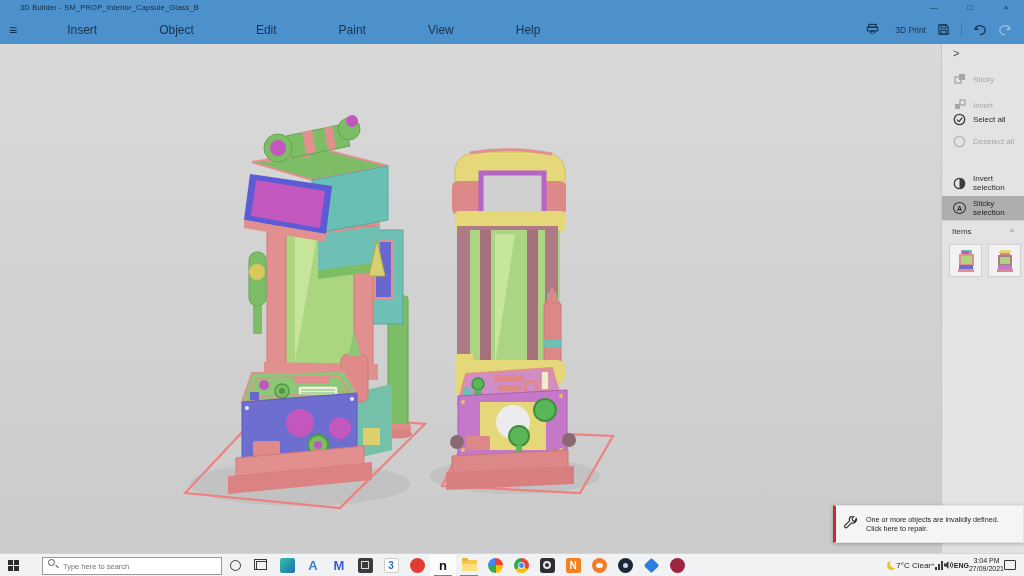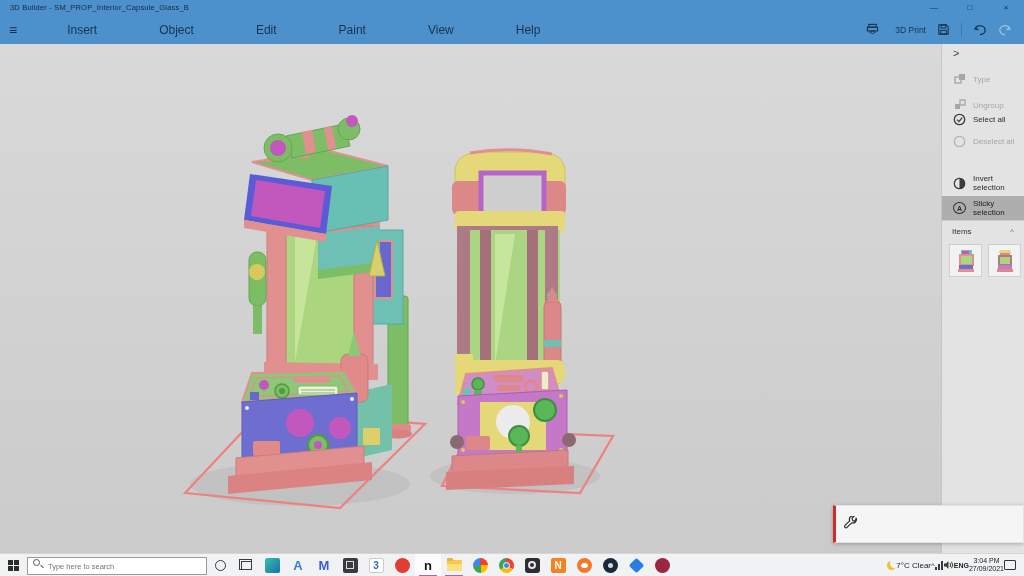--- a/index.html
+++ b/index.html
@@ -1,21 +1,21 @@
 <!DOCTYPE html>
 <html><head>
 <meta charset="utf-8">
 <style>
   * { box-sizing: border-box; margin: 0; padding: 0; }
   html,body { width:1024px; height:576px; overflow:hidden; }
   body { position:relative; font-family:"Liberation Sans", sans-serif; background:#d2d2d2; }
 
   
   .titlebar { position:absolute; top:0; left:0; right:0; height:15px; background:#4d91cc; display:flex; align-items:center; z-index:30; }
-  .titlebar .title { flex:1; font-size:7.5px; color:#15293c; padding-left:10px; letter-spacing:.2px; }
+  .titlebar .title { flex:1; font-size:7.5px; color:#15293c; padding-left:20px; letter-spacing:.2px; }
   .win-btn { width:36px; height:15px; text-align:center; font-size:8px; line-height:15px; color:#15293c; cursor:default; }
 
   
   .menubar { position:absolute; top:15px; left:0; right:0; height:29px; background:#4d91cc; display:flex; align-items:center; z-index:30; }
   .hamburger { font-size:14px; color:#15334e; padding:0 13px 0 9px; }
   .menu-item { font-size:12px; color:#17334d; margin-right:25px;margin-left:37px; }
   .menu-right { margin-left:auto; display:flex; align-items:center; gap:11px; padding-right:12px; }
   .print-group { display:flex; align-items:center; gap:16px; font-size:8.5px; color:#15334e; }
   .mb-sep { width:1px; height:14px; background:#3c78ad; }
   .mb-ic { display:flex; align-items:center; }
@@ -41,21 +41,21 @@
   .notif { position:absolute; right:0; bottom:33px; width:191px; height:38px; background:#f5f5f5; border:1px solid #e3e3e3; border-left:3px solid #cf2b2b; box-shadow:0 1px 4px rgba(0,0,0,.25); display:flex; align-items:center; z-index:20; }
   .notif .nico { flex:0 0 30px; display:flex; justify-content:center; }
   .notif .ntext { font-size:7.2px; color:#222; line-height:9px; padding-right:4px; }
 
   
   .taskbar { position:absolute; bottom:0; left:0; right:0; height:23px; background:#f1f2f3; border-top:1px solid #d6d6d6; display:flex; align-items:center; z-index:40; }
   .start { width:26px; height:23px; display:flex; align-items:center; justify-content:center; }
   .winlogo { display:grid; grid-template-columns:5px 5px; grid-template-rows:5px 5px; gap:1px; }
   .winlogo i { background:#2c2c2c; }
   .search { width:180px; height:18px; background:#fff; border:1px solid #9b9b9b; font-size:7.5px; color:#444; padding-left:20px; outline:none; font-family:"Liberation Sans",sans-serif; }
-  .searchwrap { position:relative; margin-left:1px; }
+  .searchwrap { position:relative; margin-left:16px; }
   .mag { position:absolute; left:6px; top:4px; width:7px; height:7px; border:1.2px solid #555; border-radius:50%; }
   .mag::after { content:""; position:absolute; left:6px; top:6px; width:4px; height:1.2px; background:#555; transform:rotate(45deg); }
   .tb-cell { width:26px; height:23px; display:flex; align-items:center; justify-content:center; position:relative; }
   .tb-cell.active { background:#fcfcfc; }
   .tb-cell.open::after { content:""; position:absolute; bottom:0; left:4px; right:4px; height:2px; background:#9a6abf; }
   .cortana { width:11px; height:11px; border:1.4px solid #3a3a3a; border-radius:50%; }
   .taskview { width:11px; height:9px; border:1.2px solid #3a3a3a; position:relative; background:#f1f2f3; }
   .taskview::before { content:""; position:absolute; left:-3px; top:-3px; width:11px; height:9px; border:1.2px solid #3a3a3a; }
   .ic16 { width:15px; height:15px; display:flex; align-items:center; justify-content:center; font-weight:bold; border-radius:2px; font-size:10px; }
   .ap-teal { background:linear-gradient(135deg,#35c0a6,#1b6fb0); }
@@ -272,30 +272,30 @@
 <div class="sidebar">
   <span class="sb-chevron">&gt;</span>
 
   <div class="tool disabled" style="top:22px">
     <span class="tico">
       <svg width="12" height="12" viewBox="0 0 12 12">
           <rect x="1" y="4" width="6" height="6" fill="none" stroke="#a6a6a6" stroke-width="1.3"></rect>
           <rect x="5" y="1" width="6" height="6" fill="#a6a6a6"></rect>
         </svg>
     </span>
-      <span class="tlabel">Type</span>
+      <span class="tlabel">Sticky</span>
   </div>
   <div class="tool disabled" style="top:48px">
     <span class="tico">
       <svg width="12" height="12" viewBox="0 0 12 12">
           <rect x="1" y="5" width="5" height="5" fill="#a6a6a6"></rect>
           <rect x="6" y="1" width="5" height="5" fill="none" stroke="#a6a6a6" stroke-width="1.3"></rect>
         </svg>
     </span>
-      <span class="tlabel">Ungroup</span>
+      <span class="tlabel">Invert</span>
   </div>
   <div class="tool enabled" style="top:62px">
     <span class="tico">
       <svg width="13" height="13" viewBox="0 0 13 13">
           <circle cx="6.5" cy="6.5" r="5.2" fill="none" stroke="#3c3c3c" stroke-width="1.3"></circle>
           <path d="M4 6.6 L6 8.6 L9.2 4.6" fill="none" stroke="#3c3c3c" stroke-width="1.3"></path>
         </svg>
     </span>
       <span class="tlabel">Select all</span>
   </div>
@@ -349,20 +349,24 @@
     </div>
   </div>
 </div>
 
 <div class="notif">
   <span class="nico">
     <svg width="16" height="16" viewBox="0 0 16 16">
         <path d="M13.2 2.2 a3.6 3.6 0 0 1-4.6 4.6 L4 11.4 a1.4 1.4 0 0 1-2-2 L6.6 4.8 a3.6 3.6 0 0 1 4.6-4.6 L9 2.4 l0.8 2.2 2.2 0.8 z" fill="none" stroke="#2b2b2b" stroke-width="1.2" stroke-linejoin="round"></path>
       </svg>
   </span>
+  <span class="ntext">
+    <span>One or more objects are invalidly defined.</span><br>
+    <span>Click here to repair.</span>
+  </span>
 </div>
 
 <div class="taskbar">
   <div class="start">
     <span class="winlogo">
         <i></i>
         <i></i>
         <i></i>
         <i></i>
       </span>

